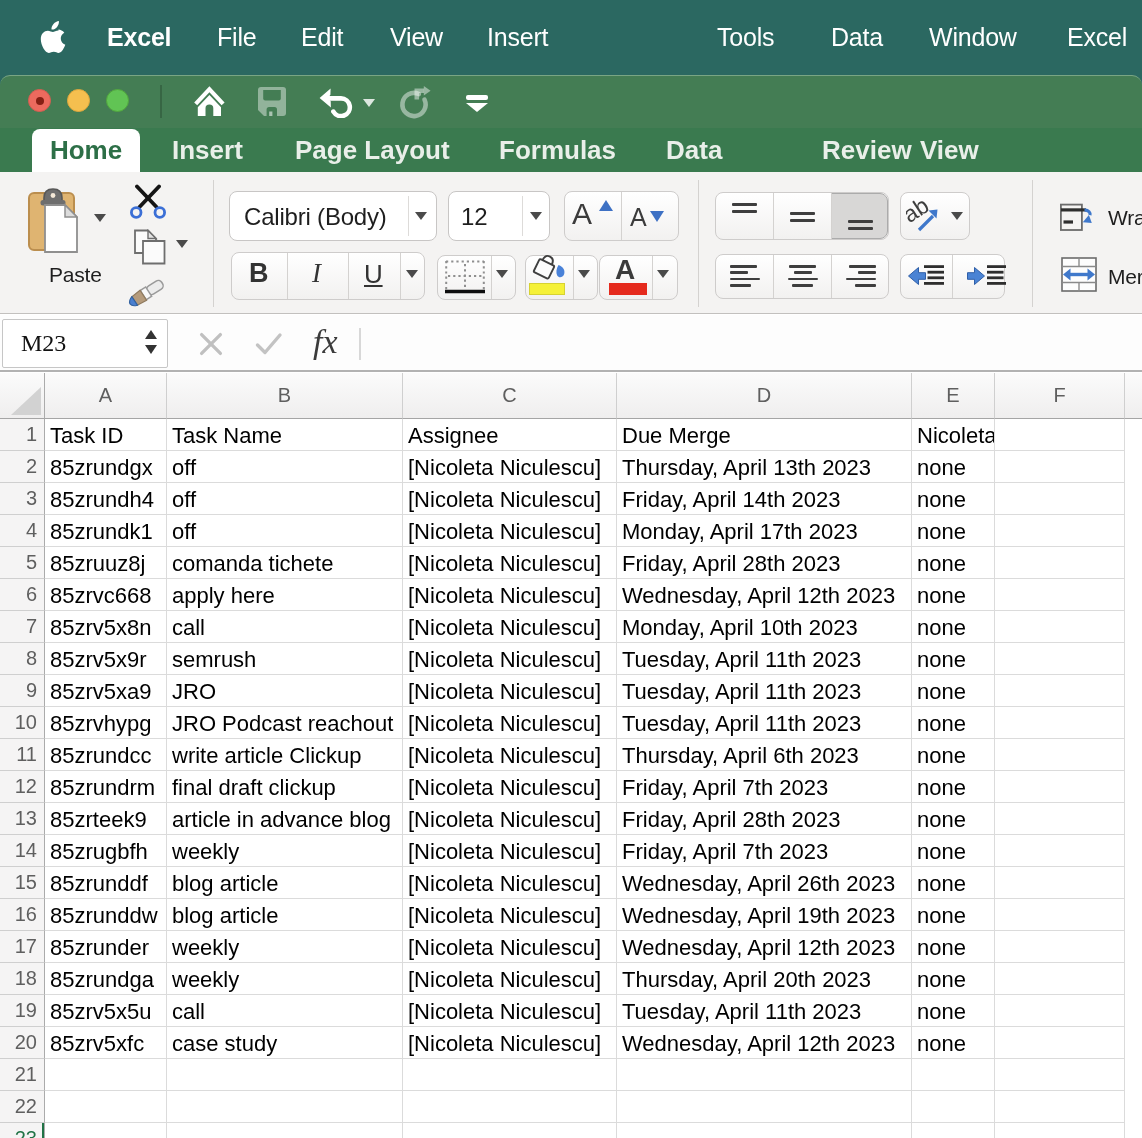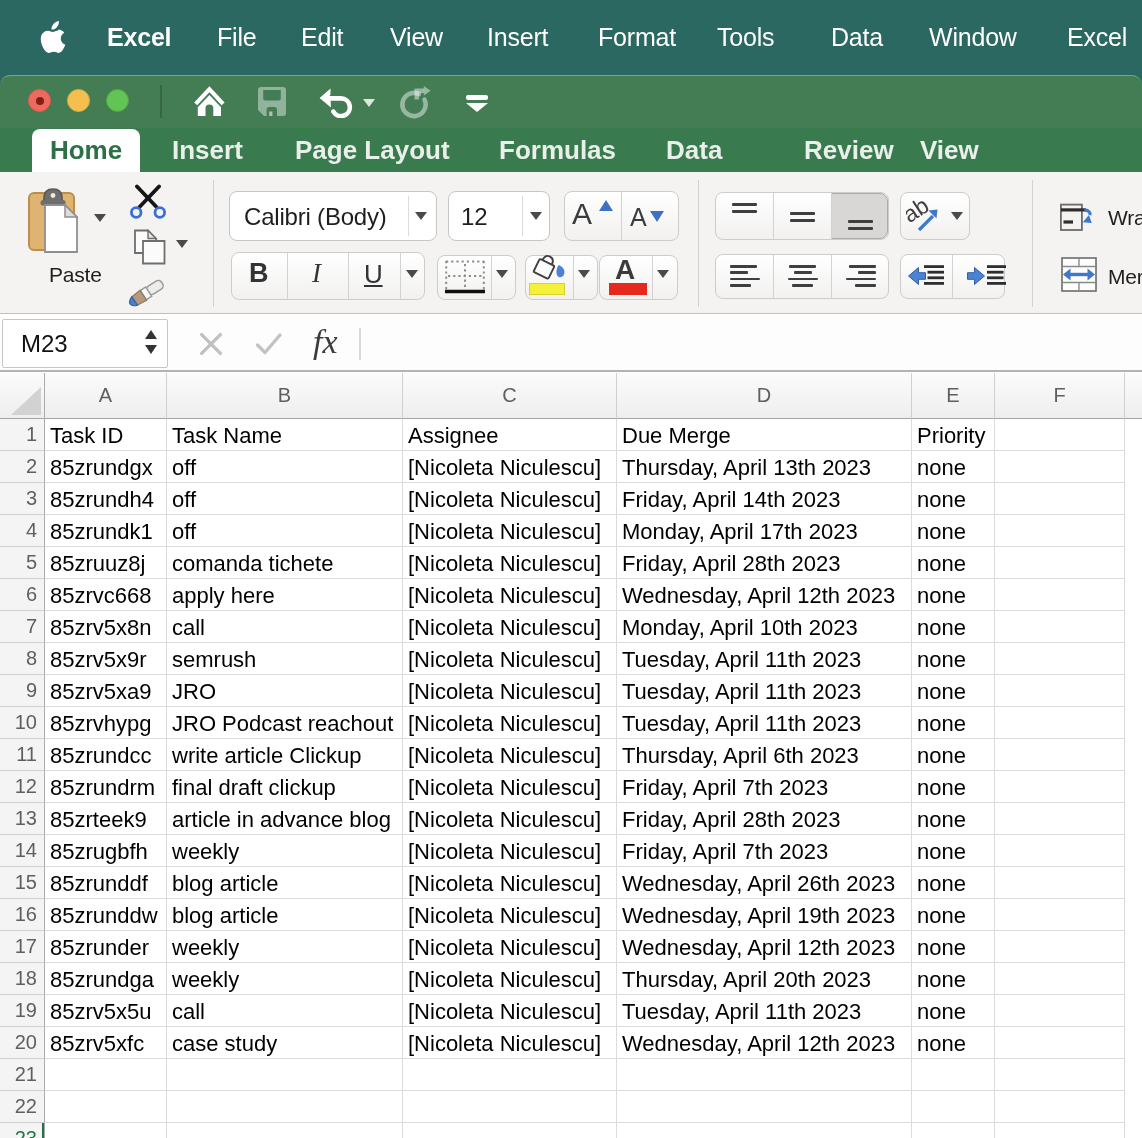--- a/index.html
+++ b/index.html
@@ -38,21 +38,21 @@
 .ddtri { position:absolute; width:0; height:0; border-left:6px solid transparent;
   border-right:6px solid transparent; border-top:8px solid #4a4a4a; }
 .rlabel { position:absolute; font-size:21px; color:#1e1e1e; letter-spacing:-0.2px; }
 .combo { position:absolute; background:#ffffff; border:1px solid #c8c6c5; border-radius:8px; }
 .alLine { position:absolute; background:#3e3e3e; height:3px; border-radius:1px; }
 
 
 #fbar { left:0; top:315px; width:1142px; height:57px; background:#fdfdfd;
   border-bottom:2px solid #b2b2b2; }
 #namebox { position:absolute; left:2px; top:4px; width:166px; height:49px; background:#fff;
-  border:1px solid #c6c6c6; border-radius:2px; }
+  border:1px solid #c6c6c6; border-radius:2px;font-family:Liberation Serif, serif; }
 #namebox .t { position:absolute; left:18px; top:0; height:47px; line-height:47px;
   font-size:24px; color:#111; }
 
 
 #grid { left:0; top:373px; width:1142px; height:765px; background:#fff; }
 table { border-collapse:separate; border-spacing:0; table-layout:fixed; width:1165px; }
 td { box-sizing:border-box; padding:2px 0 0 5px; font-size:22px; color:#000; white-space:nowrap; overflow:hidden;
   border-right:1px solid #dbdbdb; border-bottom:1px solid #dbdbdb; height:32px;
   letter-spacing:0; }
 td.rh { background:#f5f4f4; color:#5f5f5f; text-align:right; padding:0 7px 0 0;
@@ -65,21 +65,20 @@
 <body>
 <div id="menubar" class="abs">
 <svg class="abs" style="left:40px;top:21px" width="27" height="33" viewBox="0 0 27 33">
 <path fill="#ffffff" d="M18.5 8.6 c1.9 0 4.3 1.3 5.8 3.1 -5.2 2.9 -4.4 10 1.0 12.1 -0.8 2.4 -3.4 8.1 -6.6 8.1 -2.0 0 -2.6 -1.2 -4.9 -1.2 -2.3 0 -3.2 1.2 -5.0 1.2 -3.4 0 -8.0 -7.6 -8.0 -13.7 0 -5.6 3.6 -8.5 7.0 -8.5 2.1 0 3.9 1.3 5.1 1.3 1.1 0 3.3 -1.4 5.6 -1.4 z M18.9 0 c0.3 2.2 -0.6 4.3 -1.8 5.9 -1.3 1.6 -3.5 2.9 -5.6 2.7 -0.3 -2.1 0.8 -4.3 2.0 -5.7 C14.9 1.3 17.1 0.1 18.9 0 z"></path>
 </svg>
 <div class="mi b" style="left:107px">Excel</div>
 <div class="mi" style="left:217px">File</div>
 <div class="mi" style="left:301px">Edit</div>
 <div class="mi" style="left:390px">View</div>
 <div class="mi" style="left:487px">Insert</div>
-<div class="mi" style="left:598px">Format</div>
 <div class="mi" style="left:717px">Tools</div>
 <div class="mi" style="left:831px">Data</div>
 <div class="mi" style="left:929px">Window</div>
 <div class="mi" style="left:1067px">Excel</div>
 </div>
 <div class="abs" style="left:0;top:75px;width:1142px;height:14px;background:#2b6861"></div>
 <div id="win" class="abs"></div>
 <div id="tabrow" class="abs"></div>
 <div class="tl abs" id="tl-red"></div>
 <div class="tl abs" id="tl-yel"></div>
@@ -109,21 +108,21 @@
 </g>
 <path d="M24.8 2.0 L31.6 6.8 L24.8 11.6 Z" fill="#ffffff" fill-opacity="0.45"></path>
 </svg>
 <div class="abs" style="left:466px;top:95px;width:22px;height:4.5px;background:#fff;border-radius:2px"></div>
 <div class="abs" style="left:466px;top:103px;width:0;height:0;border-left:11px solid transparent;border-right:11px solid transparent;border-top:9px solid #fff"></div>
 <div id="hometab" class="abs">Home</div>
 <div class="tab abs" style="left:172px">Insert</div>
 <div class="tab abs" style="left:295px">Page Layout</div>
 <div class="tab abs" style="left:499px">Formulas</div>
 <div class="tab abs" style="left:666px">Data</div>
-<div class="tab abs" style="left:804px">Review</div>
+<div class="tab abs" style="left:822px">Review</div>
 <div class="tab abs" style="left:920px">View</div>
 <div id="ribbon" class="abs"></div>
 <svg class="abs" style="left:28px;top:188px" width="50" height="66" viewBox="0 0 50 66">
 <rect x="1" y="5" width="45" height="57" rx="5" fill="#dfb471" stroke="#bb8e4e" stroke-width="2"></rect>
 <path d="M16 16 V10 Q16 1 25 1 Q34 1 34 10 V16 Z" fill="#6e6e6e" stroke="#575757" stroke-width="1.6"></path>
 <rect x="12.5" y="12" width="25" height="5.5" rx="2.5" fill="#6e6e6e"></rect>
 <circle cx="25" cy="7.5" r="2.4" fill="#f4e9d8"></circle>
 <path d="M17 17 H37 L49 29 V64 H17 Z" fill="#ffffff" stroke="#8f8f8f" stroke-width="1.8"></path>
 <path d="M37 17 V29 H49 Z" fill="#dcdcdc" stroke="#8f8f8f" stroke-width="1.5"></path>
 </svg>
@@ -318,21 +317,21 @@
           <td>E</td>
           <td>F</td>
           <td></td>
         </tr>
 <tr>
           <td class="rh">1</td>
           <td>Task ID</td>
           <td>Task Name</td>
           <td>Assignee</td>
           <td>Due Merge</td>
-          <td>Priority</td>
+          <td>Nicoleta</td>
           <td></td>
         </tr>
 <tr>
           <td class="rh">2</td>
           <td>85zrundgx</td>
           <td>off</td>
           <td>[Nicoleta Niculescu]</td>
           <td>Thursday, April 13th 2023</td>
           <td>none</td>
           <td></td>

